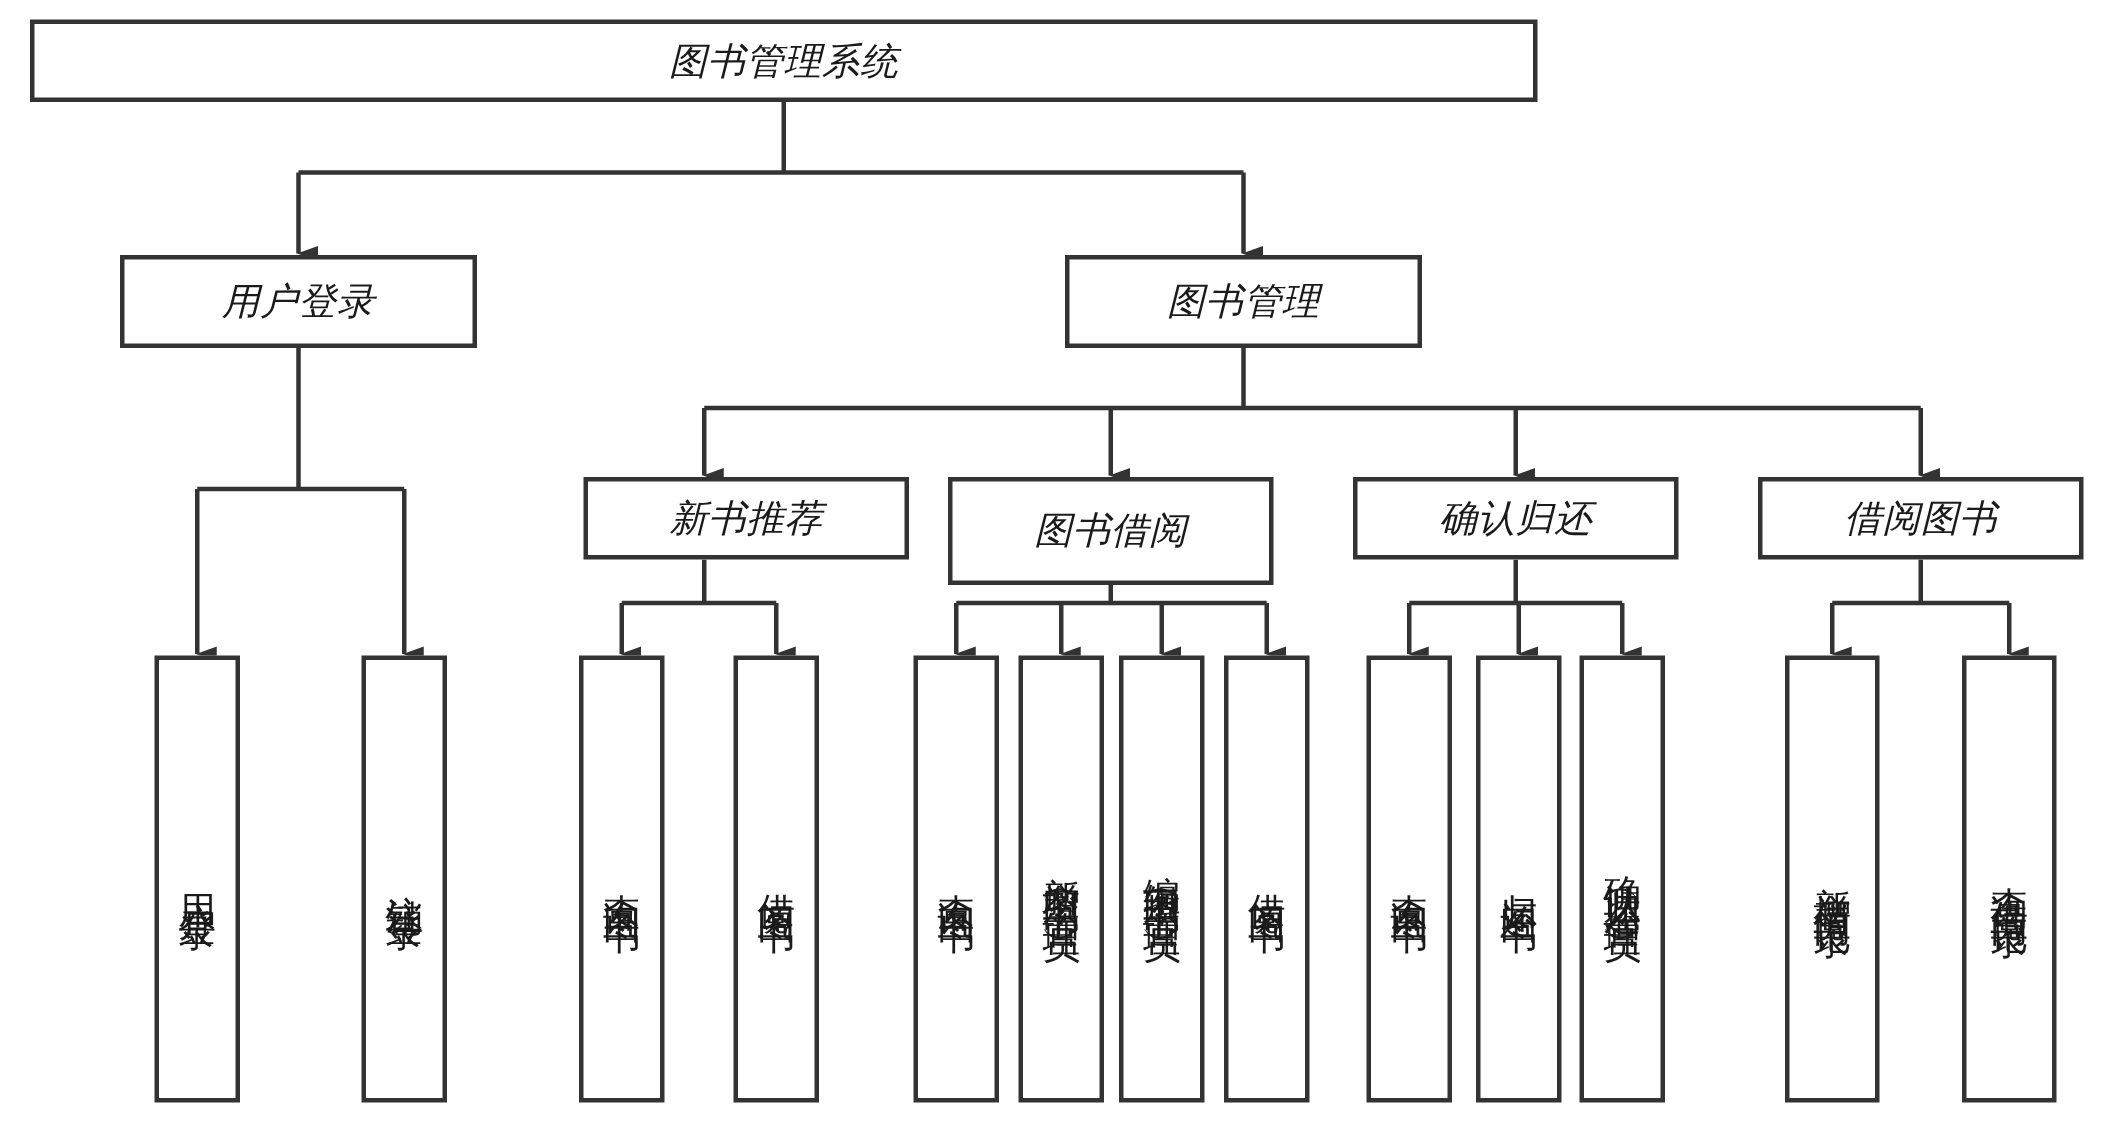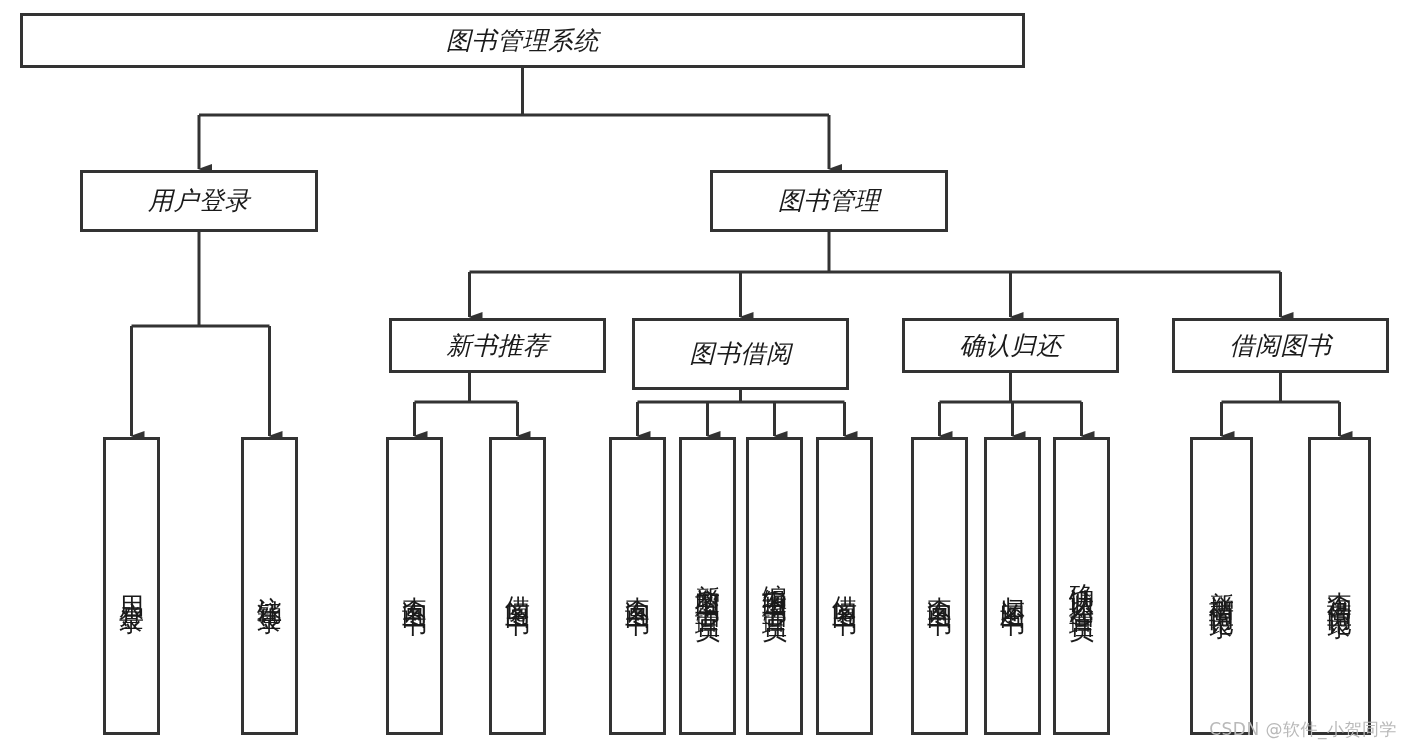--- a/index.html
+++ b/index.html
@@ -168,15 +168,14 @@
         <span class="vlabel">确认归还（管理员）</span>
       </div>
       <div class="node v" style="left: 1190px; top: 437px; width: 63px; height: 298px;">
         <span class="vlabel">新增借阅记录</span>
       </div>
       <div class="node v" style="left: 1308px; top: 437px; width: 63px; height: 298px;">
         <span class="vlabel">查询借阅记录</span>
       </div>
     </div>
 
-  <div class="watermark">CSDN @软件_小贺同学</div>
 
 </div>
 
 </body></html>

